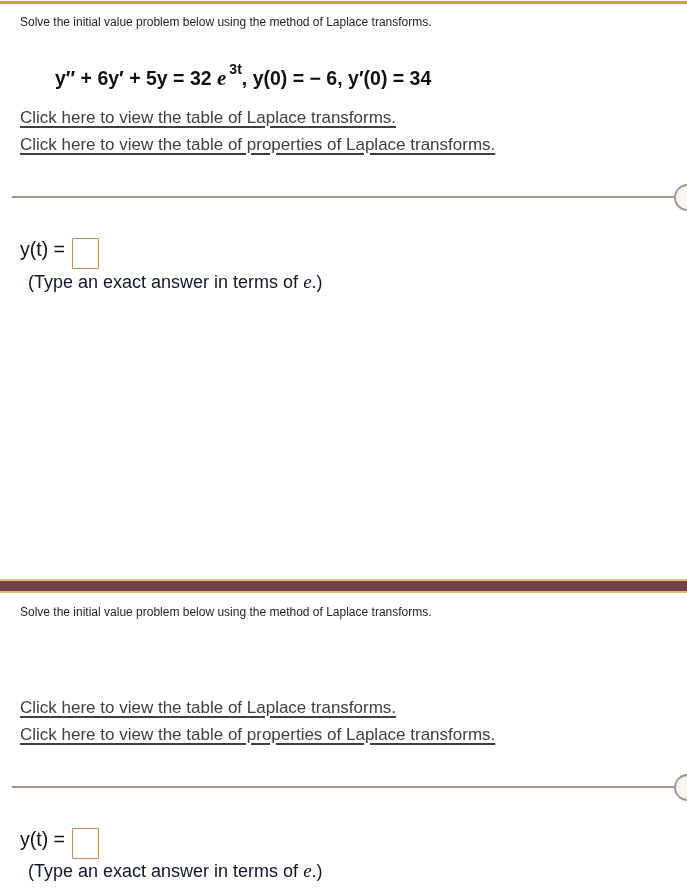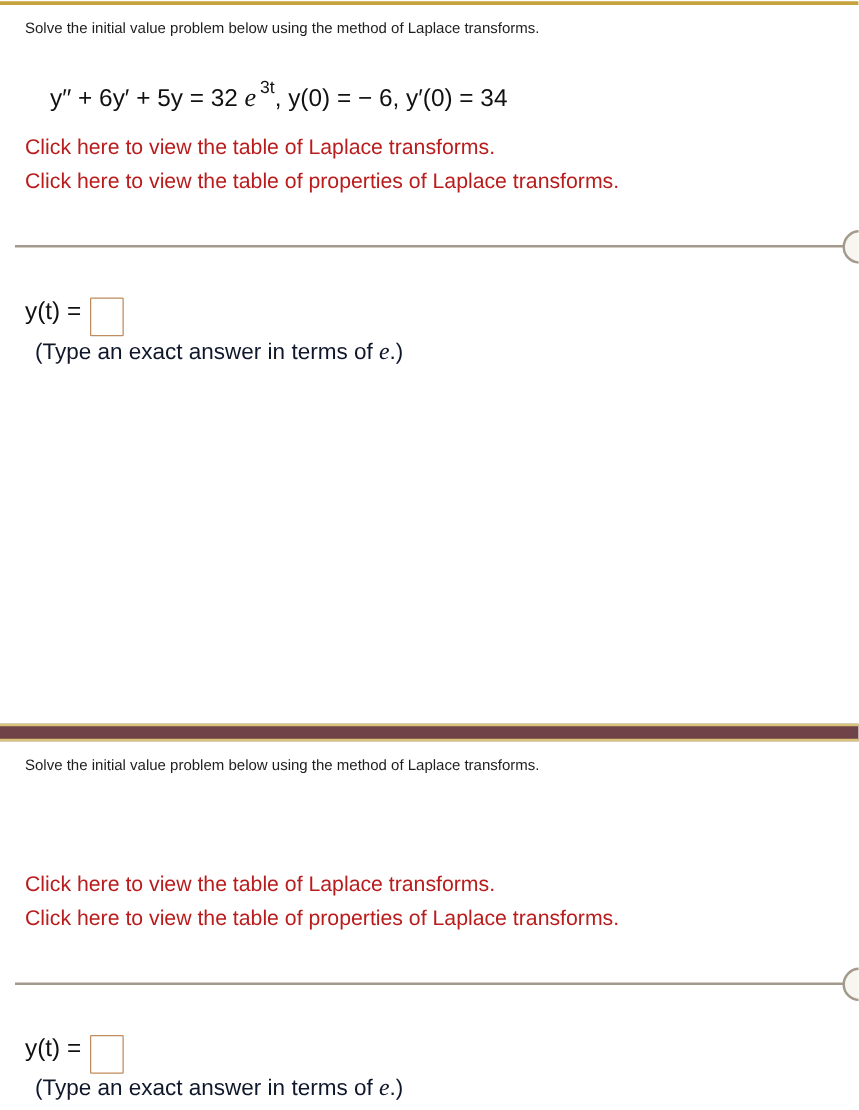--- a/index.html
+++ b/index.html
@@ -4,26 +4,26 @@
 <style>
   * { margin:0; padding:0; box-sizing:border-box; }
   html,body { background:#ffffff; }
   body { font-family:"Liberation Sans", sans-serif; }
   .page { position:relative; width:687px; height:888px; overflow:hidden; background:#ffffff; }
 
   .top-rule { position:absolute; top:1px; left:0; width:100%; height:3px; background:#c6a33c; }
 
   .prompt { position:absolute; left:20px; font-size:12px; color:#1e1e1e; white-space:nowrap; }
 
-  .equation { position:absolute; left:40px; font-size:19.5px; color:#111111; white-space:nowrap; }
+  .equation { position:absolute; left:55px; font-size:19.5px; color:#111111; white-space:nowrap;font-weight:bold; }
   .euler { font-family:"Liberation Serif", serif; font-style:italic; font-size:21px; }
   .equation sup { font-size:14px; margin-left:3px; position:relative; top:-3px; }
 
   .links { position:absolute; left:20px; font-size:17px; line-height:27px; }
-  .link { display:block; color:#b91c1c; 
+  .link { display:block; color:#404040; text-decoration:underline;
           text-decoration-thickness:1.5px; text-underline-offset:3px;
           cursor:pointer; white-space:nowrap; }
 
   .divider { position:absolute; left:0; width:100%; height:27px; }
   .divider-line { position:absolute; left:12px; right:10px; top:12px; height:2px; background:#a39a8d; }
   .handle { position:absolute; right:-14px; top:0; width:27px; height:27px;
             border:2px solid #a39a8d; border-radius:50%; background:#f8f6f1; cursor:pointer; }
 
   .answer-row { position:absolute; left:20px; display:flex; align-items:flex-start;
                 font-size:19.5px; color:#111111; }

